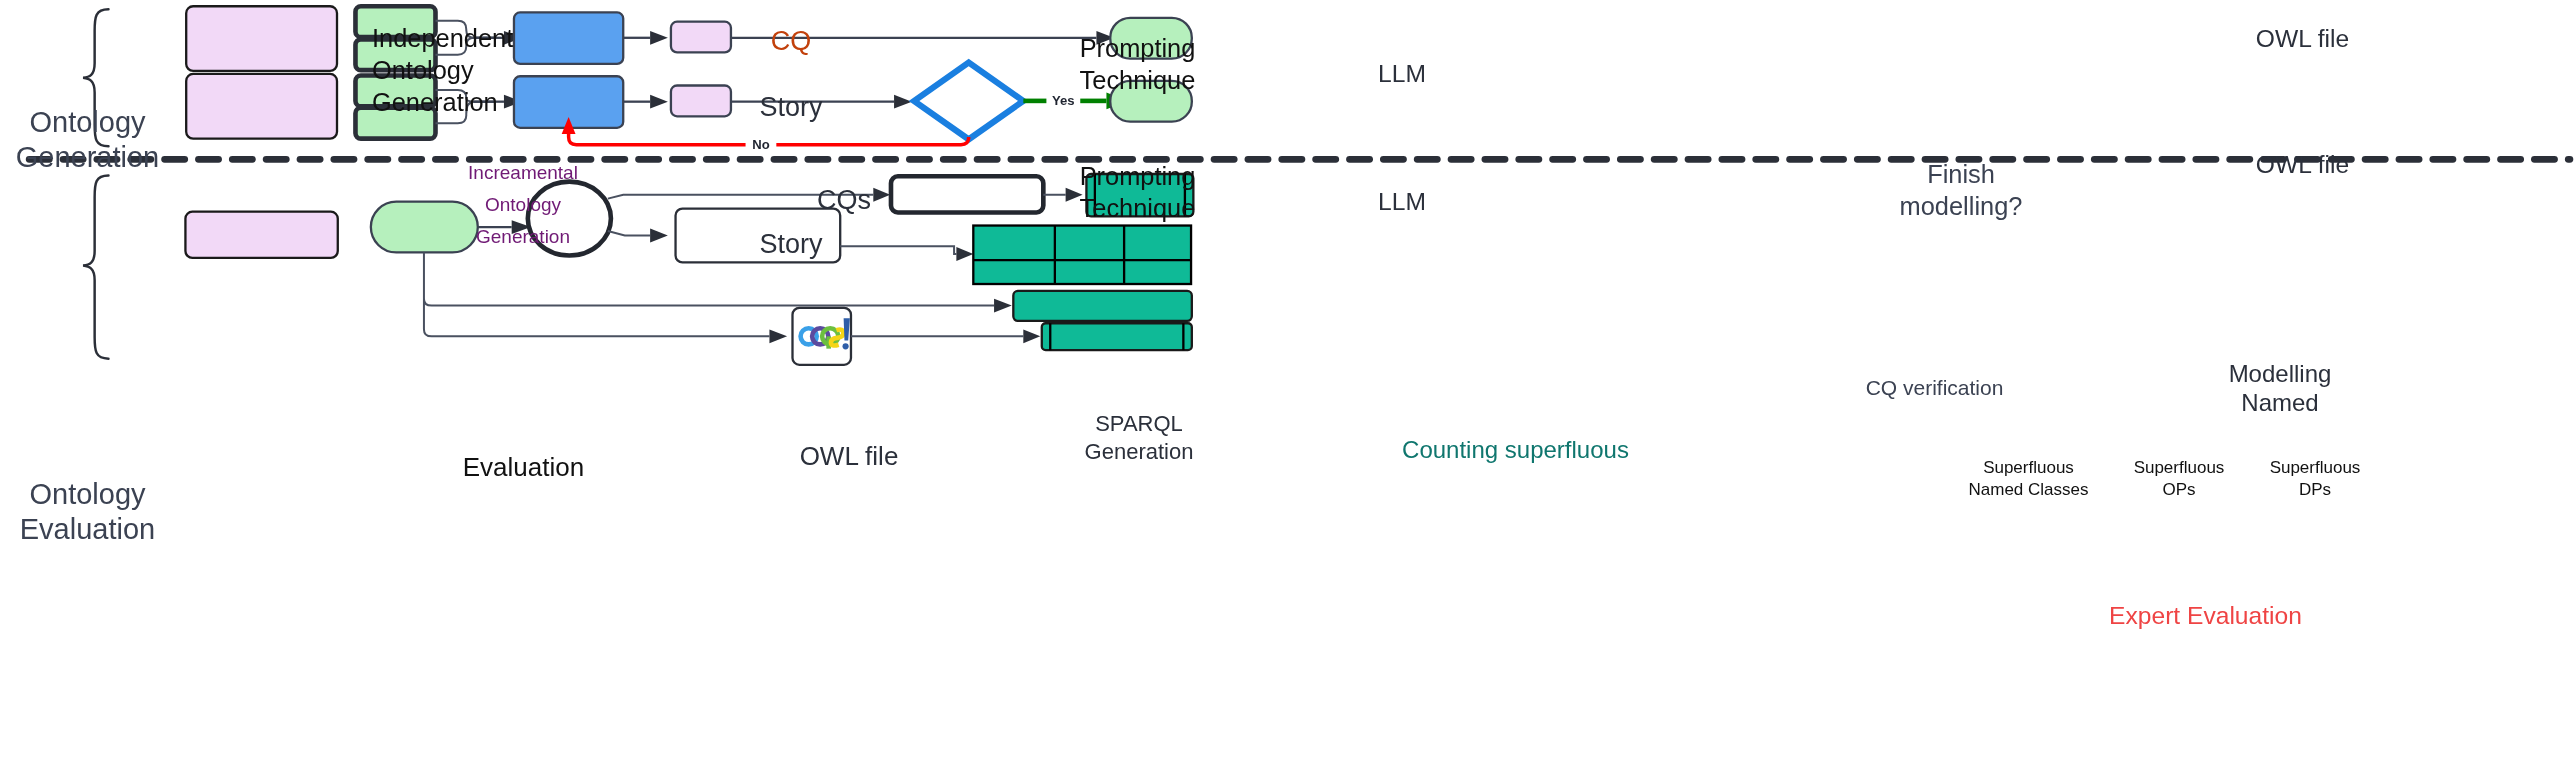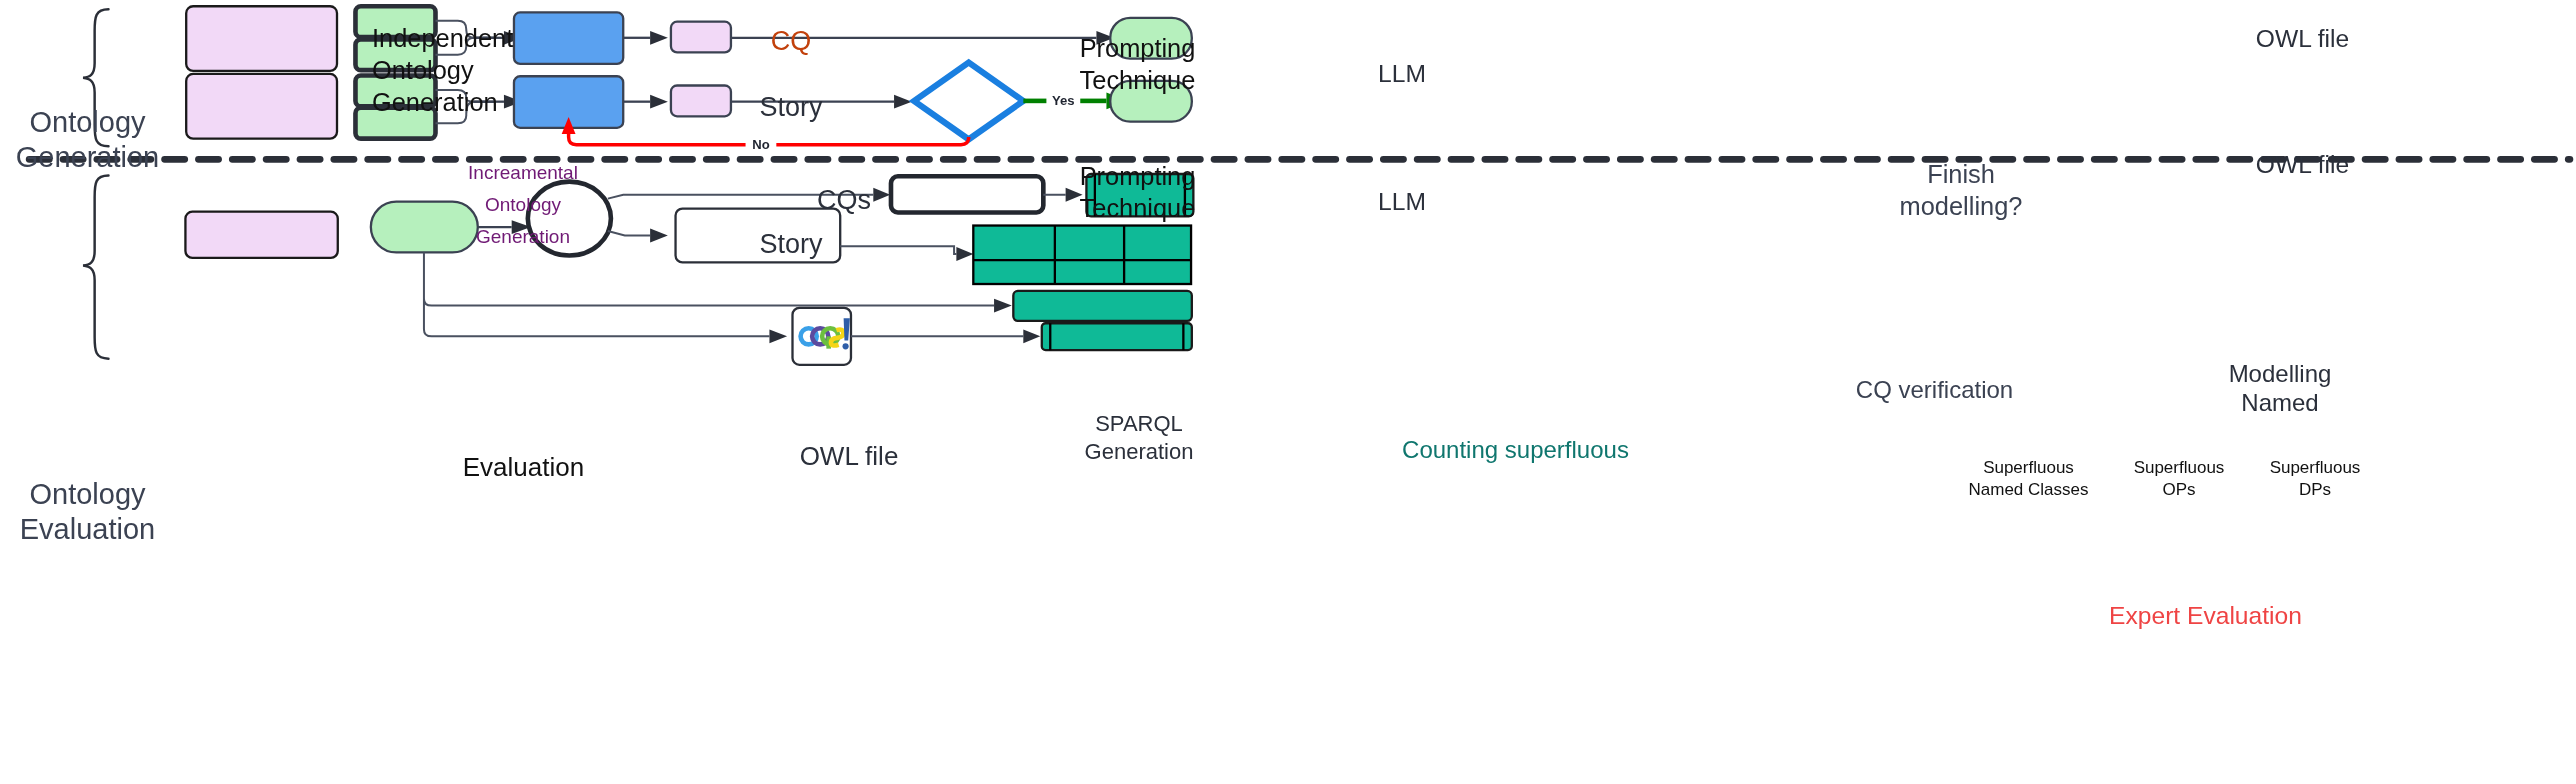--- a/index.html
+++ b/index.html
@@ -298,21 +298,21 @@
 
   <div style="position:absolute;left:1056px;top:410px;width:166px;text-align:center;font-size:22px;color:#2b303b;line-height:28px;">
     <div>SPARQL</div>
     <div>Generation</div>
   </div>
 
   <div style="position:absolute;left:1351px;top:435px;width:329px;text-align:center;font-size:24px;color:#0f766e;line-height:30px;">
     <div>Counting superfluous</div>
   </div>
 
-  <div style="position:absolute;left:1782px;top:376px;width:305px;text-align:center;font-size:24px;color:#3b4252;">CQ verification</div>
+  <div style="position:absolute;left:1782px;top:376px;width:305px;text-align:center;font-size:21px;color:#3b4252;">CQ verification</div>
 
   <div style="position:absolute;left:2173px;top:359px;width:214px;text-align:center;font-size:24px;color:#2b303b;line-height:29px;">
     <div>Modelling</div>
     <div>Named</div>
   </div>
 
   <div style="position:absolute;left:1947px;top:457px;width:163px;text-align:center;font-size:17px;color:#111;line-height:21.5px;">
     <div>Superfluous</div>
     <div>Named Classes</div>
   </div>

